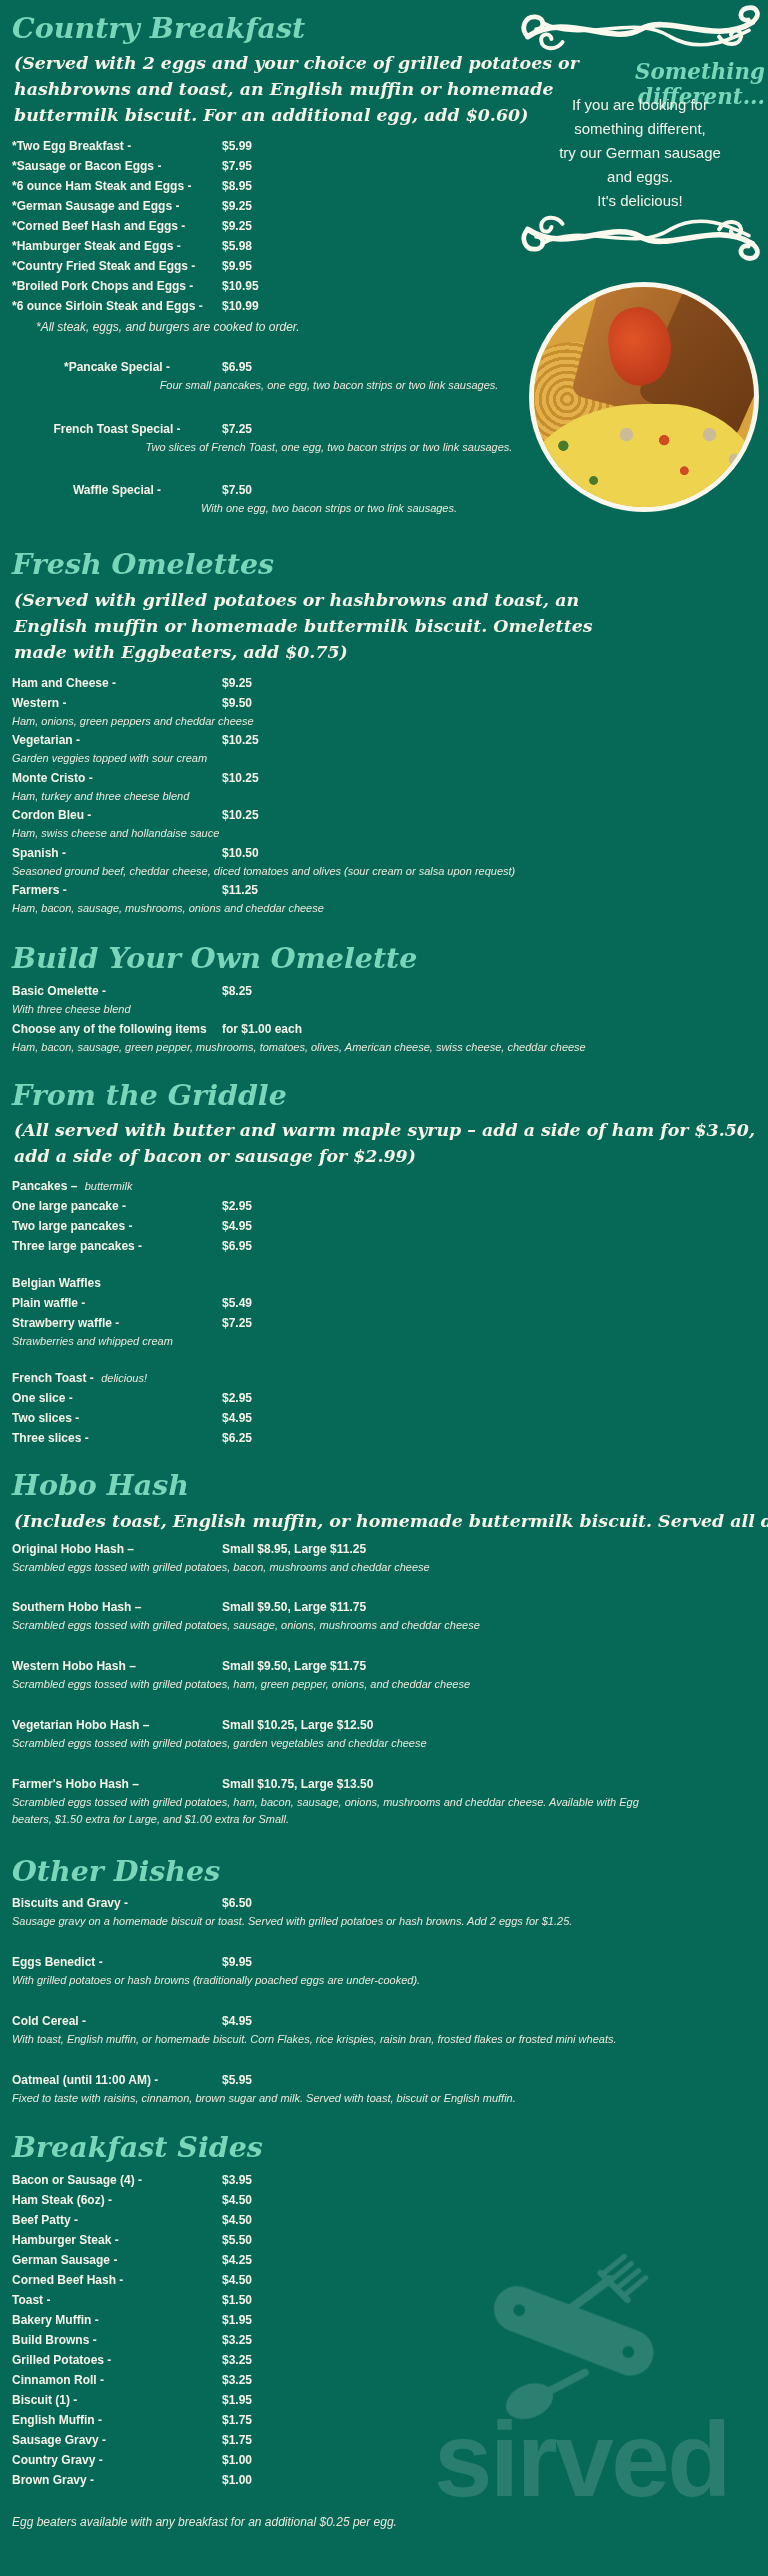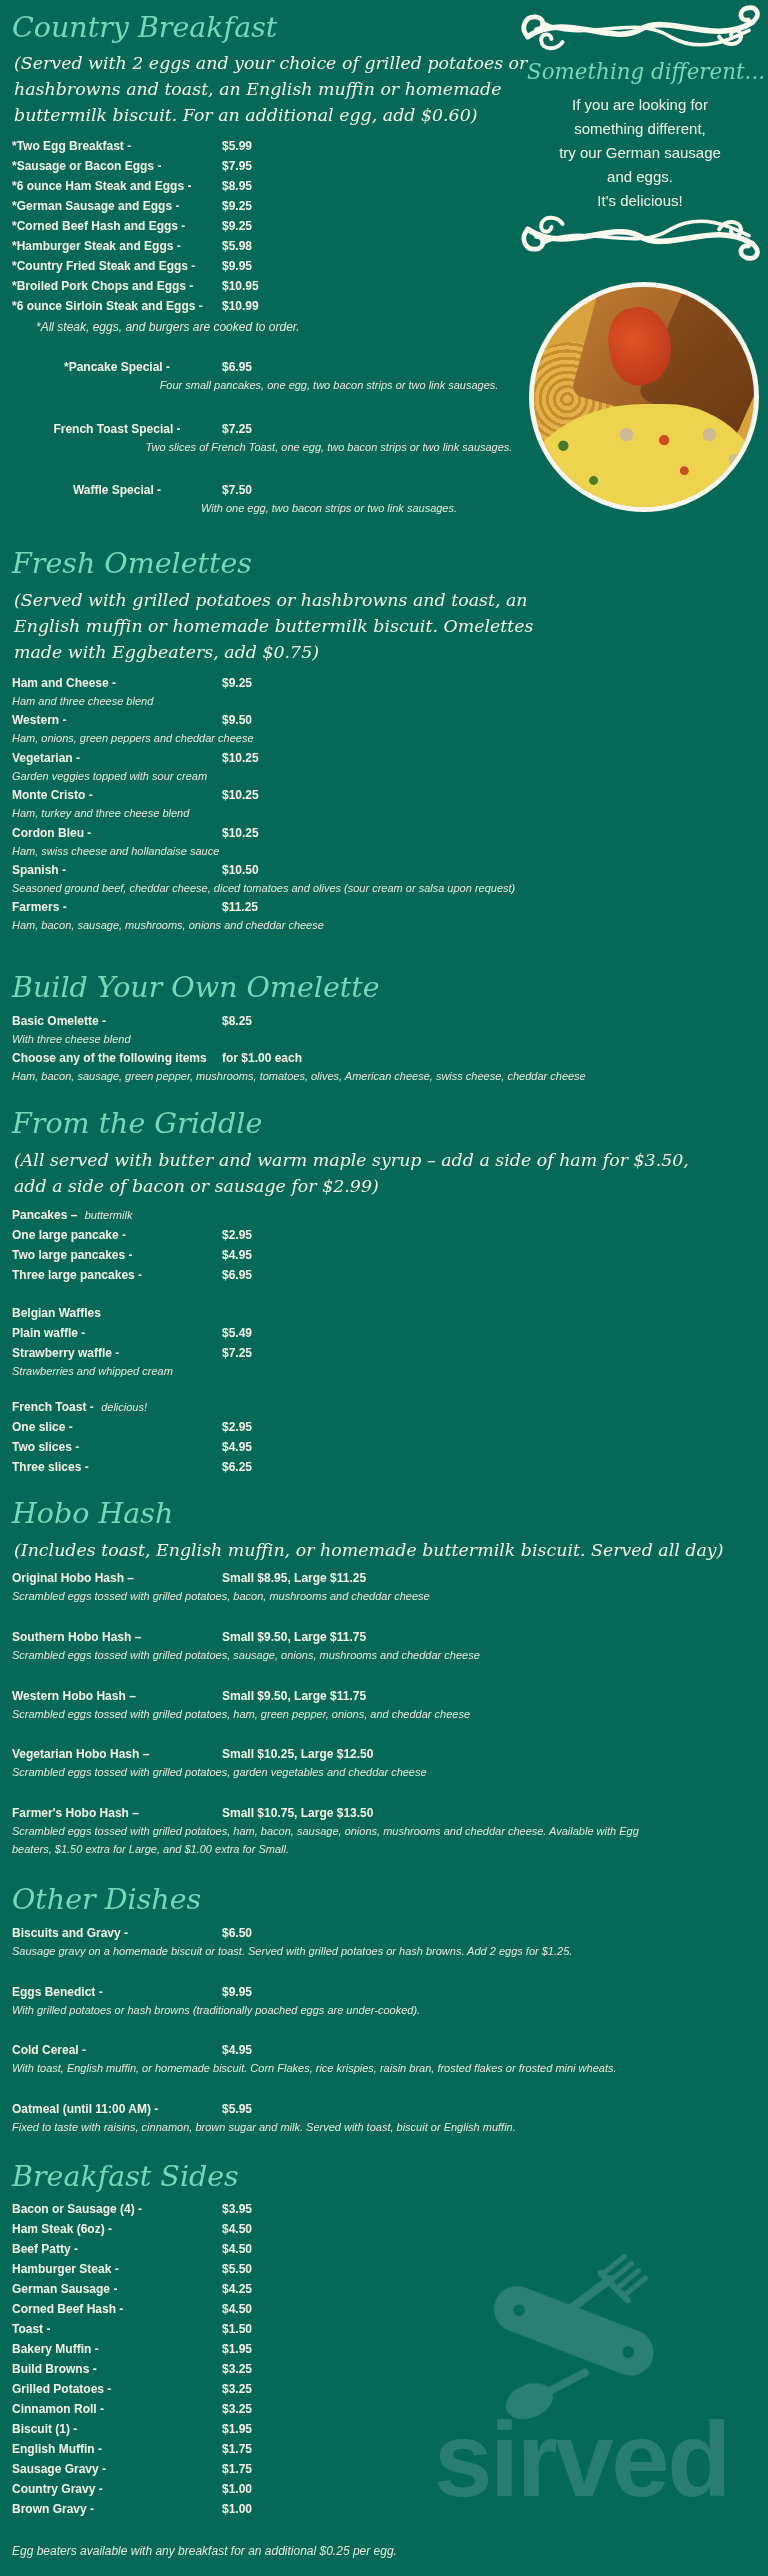--- a/index.html
+++ b/index.html
@@ -8,34 +8,34 @@
     --watermark-color:rgba(255,255,255,0.14);
   }
   *{box-sizing:border-box;}
   html,body{margin:0;padding:0;}
   body{
     position:relative; width:768px; height:2576px; overflow:hidden;
     background:var(--background);
     font-family:"Liberation Sans",sans-serif; color:var(--text-color);
   }
   .col{position:absolute; left:12px; top:9.5px; width:744px;}
-  .script{font-family:"DejaVu Serif",serif; font-style:italic; font-weight:normal;}
+  .script{font-family:"DejaVu Serif",serif; font-style:italic; font-weight:bold;}
   h2.head{font-size:28.5px; line-height:36px; margin:0 0 4.8px 0; color:var(--heading-color); letter-spacing:0;}
   .intro{font-size:17.4px; line-height:26px; color:var(--text-color); margin:0 0 8px 2px;}
   .intro .iline{white-space:nowrap;}
   .item{margin:0;}
   .row{display:flex; font-weight:bold; font-size:12px; line-height:20px; color:var(--text-color);}
   .lbl{flex:0 0 210px;}
   .prc{white-space:nowrap;}
   .desc{font-style:italic; font-size:11px; line-height:17.4px; color:var(--desc-color); max-width:634px;}
   .note{font-style:italic; font-size:12px; line-height:19px; color:var(--desc-color); padding-left:24px; margin-top:1.6px;}
   .specials{margin-top:20.6px;}
   .specials .item{margin-bottom:24px;text-align:center;}
   .gap27 .item{margin-bottom:21.4px;}
-  .sec2{margin-top:28.5px;} .sec3{margin-top:35px;} .sec4{margin-top:20.6px;}
+  .sec2{margin-top:28.5px;} .sec3{margin-top:23px;} .sec4{margin-top:20.6px;}
   .sec5{margin-top:19px;} .sec6{margin-top:24px;} .sec7{margin-top:22px;}
   .sec4 .intro{margin-bottom:6.3px;} .sec5 .intro{margin-bottom:4.8px;}
   .ggroup{margin-bottom:17.4px;}
   .ghead{font-weight:bold; font-size:12px; line-height:20px;}
   .ghead .hn{font-weight:normal; font-style:italic; font-size:11px; margin-left:4px; color:var(--desc-color);}
   .footnote{font-style:italic; font-size:12px; line-height:17.4px; color:var(--desc-color); margin-top:24px;}
 
   
   .promo{position:absolute; left:515px; top:0; width:250px; height:269px;}
   .fl{position:absolute; left:0; width:250px; height:49px; color:var(--ornament-color);}
@@ -200,21 +200,20 @@
         <div class="iline">English muffin or homemade buttermilk biscuit. Omelettes</div>
         <div class="iline">made with Eggbeaters, add $0.75)</div>
       </div>
     <div>
 
         <div class="item">
           <div class="row">
             <span class="lbl">Ham and Cheese -</span>
             <span class="prc">$9.25</span>
           </div>
-          <div class="desc">Ham and three cheese blend</div>
         </div>
 
         <div class="item">
           <div class="row">
             <span class="lbl">Western -</span>
             <span class="prc">$9.50</span>
           </div>
           <div class="desc">Ham, onions, green peppers and cheddar cheese</div>
         </div>
 

